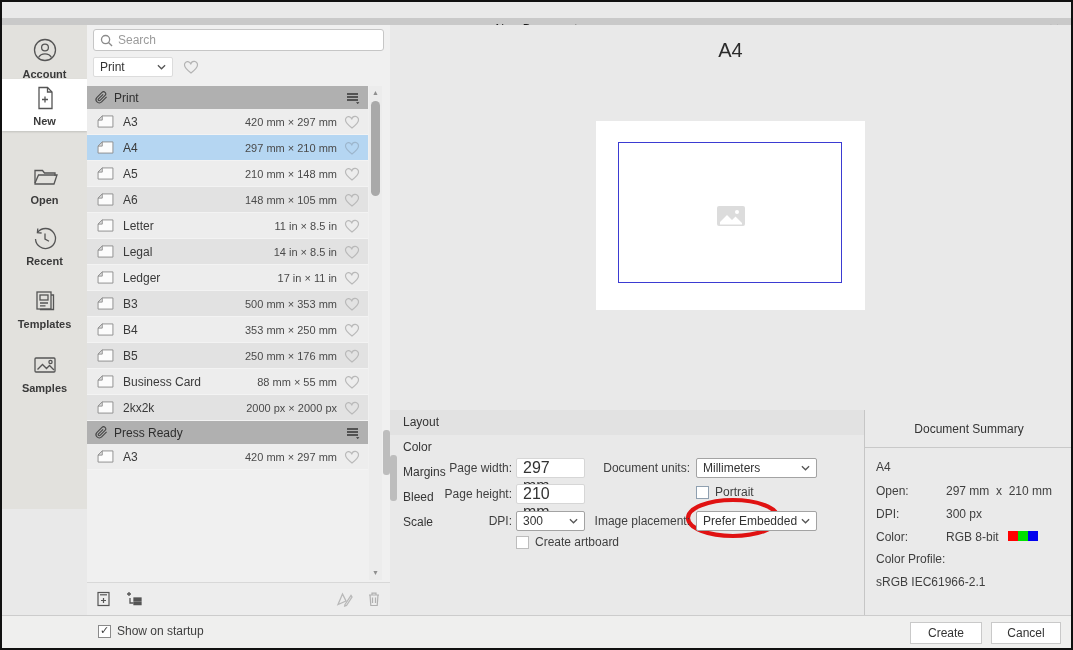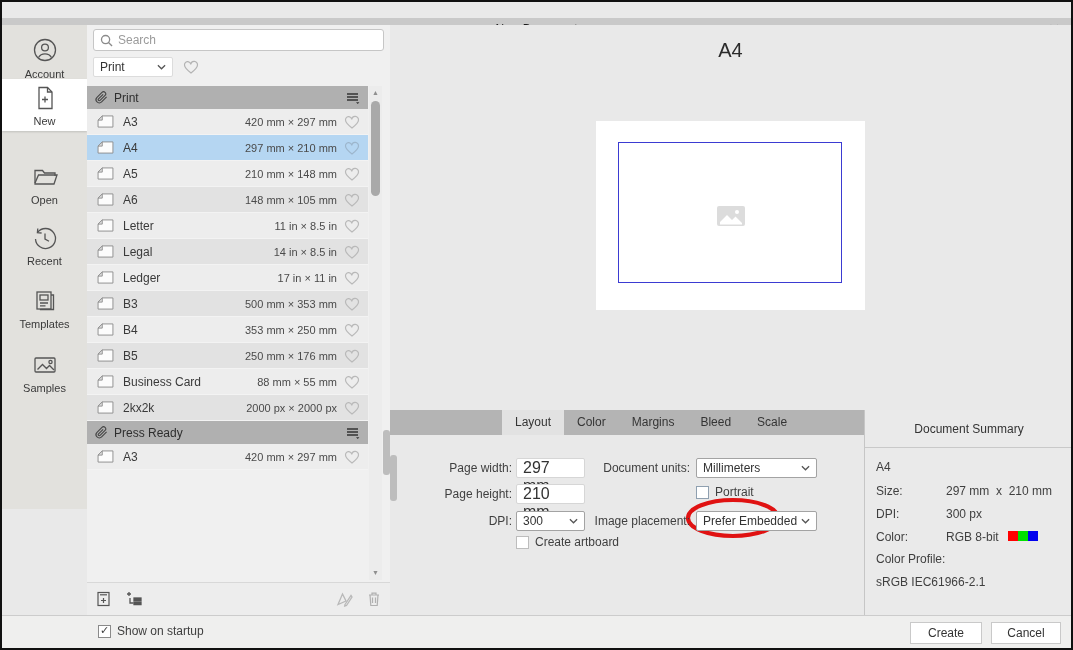--- a/index.html
+++ b/index.html
@@ -5,21 +5,21 @@
   * { margin:0; padding:0; box-sizing:border-box; }
   html,body { width:1073px; height:650px; }
   body { font-family:"Liberation Sans","DejaVu Sans",sans-serif; font-size:12px; color:#3c3c3c; background:#fff; }
   .window { position:relative; width:1073px; height:650px; border:2px solid #101010; background:#e9e9e9; overflow:hidden; }
 
   
   .titlebar { position:absolute; left:0; top:0; width:1069px; height:23px; background:#c9c9c9; text-align:center; line-height:23px; color:#1c1c1c;margin-top:16px; }
   .close-btn { position:absolute; right:9px; top:0; width:16px; height:23px; line-height:22px; font-size:14px; color:#222; text-align:center; cursor:default; }
 
   
-  .sidebar { position:absolute; left:0; top:23px; width:85px; height:484px; background:#e2e1dd; }
+  .sidebar { position:absolute; left:0; top:23px; width:85px; height:484px; background:#e2e1dd;font-weight:bold; }
   .side-item { position:absolute; left:0; width:85px; display:flex; flex-direction:column; align-items:center; justify-content:center; color:#3a3a3a; font-size:11px; }
   .side-item svg { display:block; margin-bottom:3px; }
   .side-item.active { background:#ffffff; box-shadow:0 1px 2px rgba(0,0,0,.15); }
 
   
   .panel { position:absolute; left:85px; top:23px; width:303px; height:590px; background:#f0f0f0; }
   .searchbox { position:absolute; left:6px; top:4px; width:291px; height:22px; background:#fff; border:1px solid #c6c6c6; border-radius:3px; display:flex; align-items:center; padding:0 6px; }
   .searchbox input { border:none; outline:none; flex:1; font-size:12px; color:#444; margin-left:5px; font-family:inherit; background:transparent; }
   .searchbox input::placeholder { color:#9b9b9b; }
   .filter-row { position:absolute; left:6px; top:32px; width:290px; height:20px; display:flex; align-items:center; }
@@ -48,21 +48,21 @@
 
   
   .preview-area { position:absolute; left:388px; top:23px; width:681px; height:385px; background:#e9e9e9; }
   .preview-title { position:absolute; left:0; top:14px; width:100%; text-align:center; font-size:20px; color:#2b2b2b; }
   .page-preview { position:absolute; left:206px; top:96px; width:269px; height:189px; background:#ffffff; }
   .margin-rect { position:absolute; left:22px; top:21px; width:224px; height:141px; border:1.5px solid #3b3bd2; }
   .placeholder { position:absolute; left:50%; top:50%; transform:translate(-50%,-50%); }
 
   
   .tabzone { position:absolute; left:388px; top:408px; width:474px; height:205px; background:#e9e9e9; }
-  .tabbar { position:absolute; left:0; top:0; width:528px; height:25px; background:#b4b4b4; display:flex; }
+  .tabbar { position:absolute; left:0; top:0; width:528px; height:25px; background:#b4b4b4; display:flex;flex-direction:column; }
   .tabbar .tab-spacer { width:112px; }
   .tab { padding:0 13px; line-height:25px; color:#353535; }
   .tab.active { background:#e2e2e2; }
   .form { position:absolute; left:0; top:25px; width:474px; height:180px; }
   .f-label { position:absolute; text-align:right; color:#3f3f3f; line-height:20px; }
   .t-input { position:absolute; height:20px; background:#fff; border:1px solid #d6d6d6; border-radius:2px; padding:0 6px; font-size:16px; color:#333; line-height:18px; }
   .dd { position:absolute; height:20px; background:#fff; border:1px solid #a3a3a3; border-radius:2px; display:flex; align-items:center; justify-content:space-between; padding:0 6px; color:#333; }
   .cb { position:absolute; width:13px; height:13px; background:#fff; border:1px solid #8fa0b0; }
   .cb-label { position:absolute; color:#3f3f3f; line-height:15px; }
   .red-ellipse { position:absolute; left:294px; top:62px; pointer-events:none; }
@@ -439,21 +439,21 @@
       </div>
 
       <div class="cb" style="left:126px;top:101px;border-color:#bdbdbd;"></div>
       <div class="cb-label" style="left:145px;top:100px;">Create artboard</div>
     </div>
   </div>
 
   <div class="summary">
     <div class="summary-head">Document Summary</div>
     <div class="sum-row" style="top:50px;">A4</div>
-    <div class="sum-row" style="top:74px;">Size:</div>
+    <div class="sum-row" style="top:74px;">Open:</div>
     <div class="sum-val" style="top:74px;">297 mm  x  210 mm</div>
     <div class="sum-row" style="top:97px;">DPI:</div>
     <div class="sum-val" style="top:97px;">300 px</div>
     <div class="sum-row" style="top:120px;">Color:</div>
     <div class="sum-val" style="top:120px;">RGB 8-bit</div>
     <div class="swatches" style="top:121px;">
       <span class="sw sw-r"></span>
       <span class="sw sw-g"></span>
       <span class="sw sw-b"></span>
     </div>

